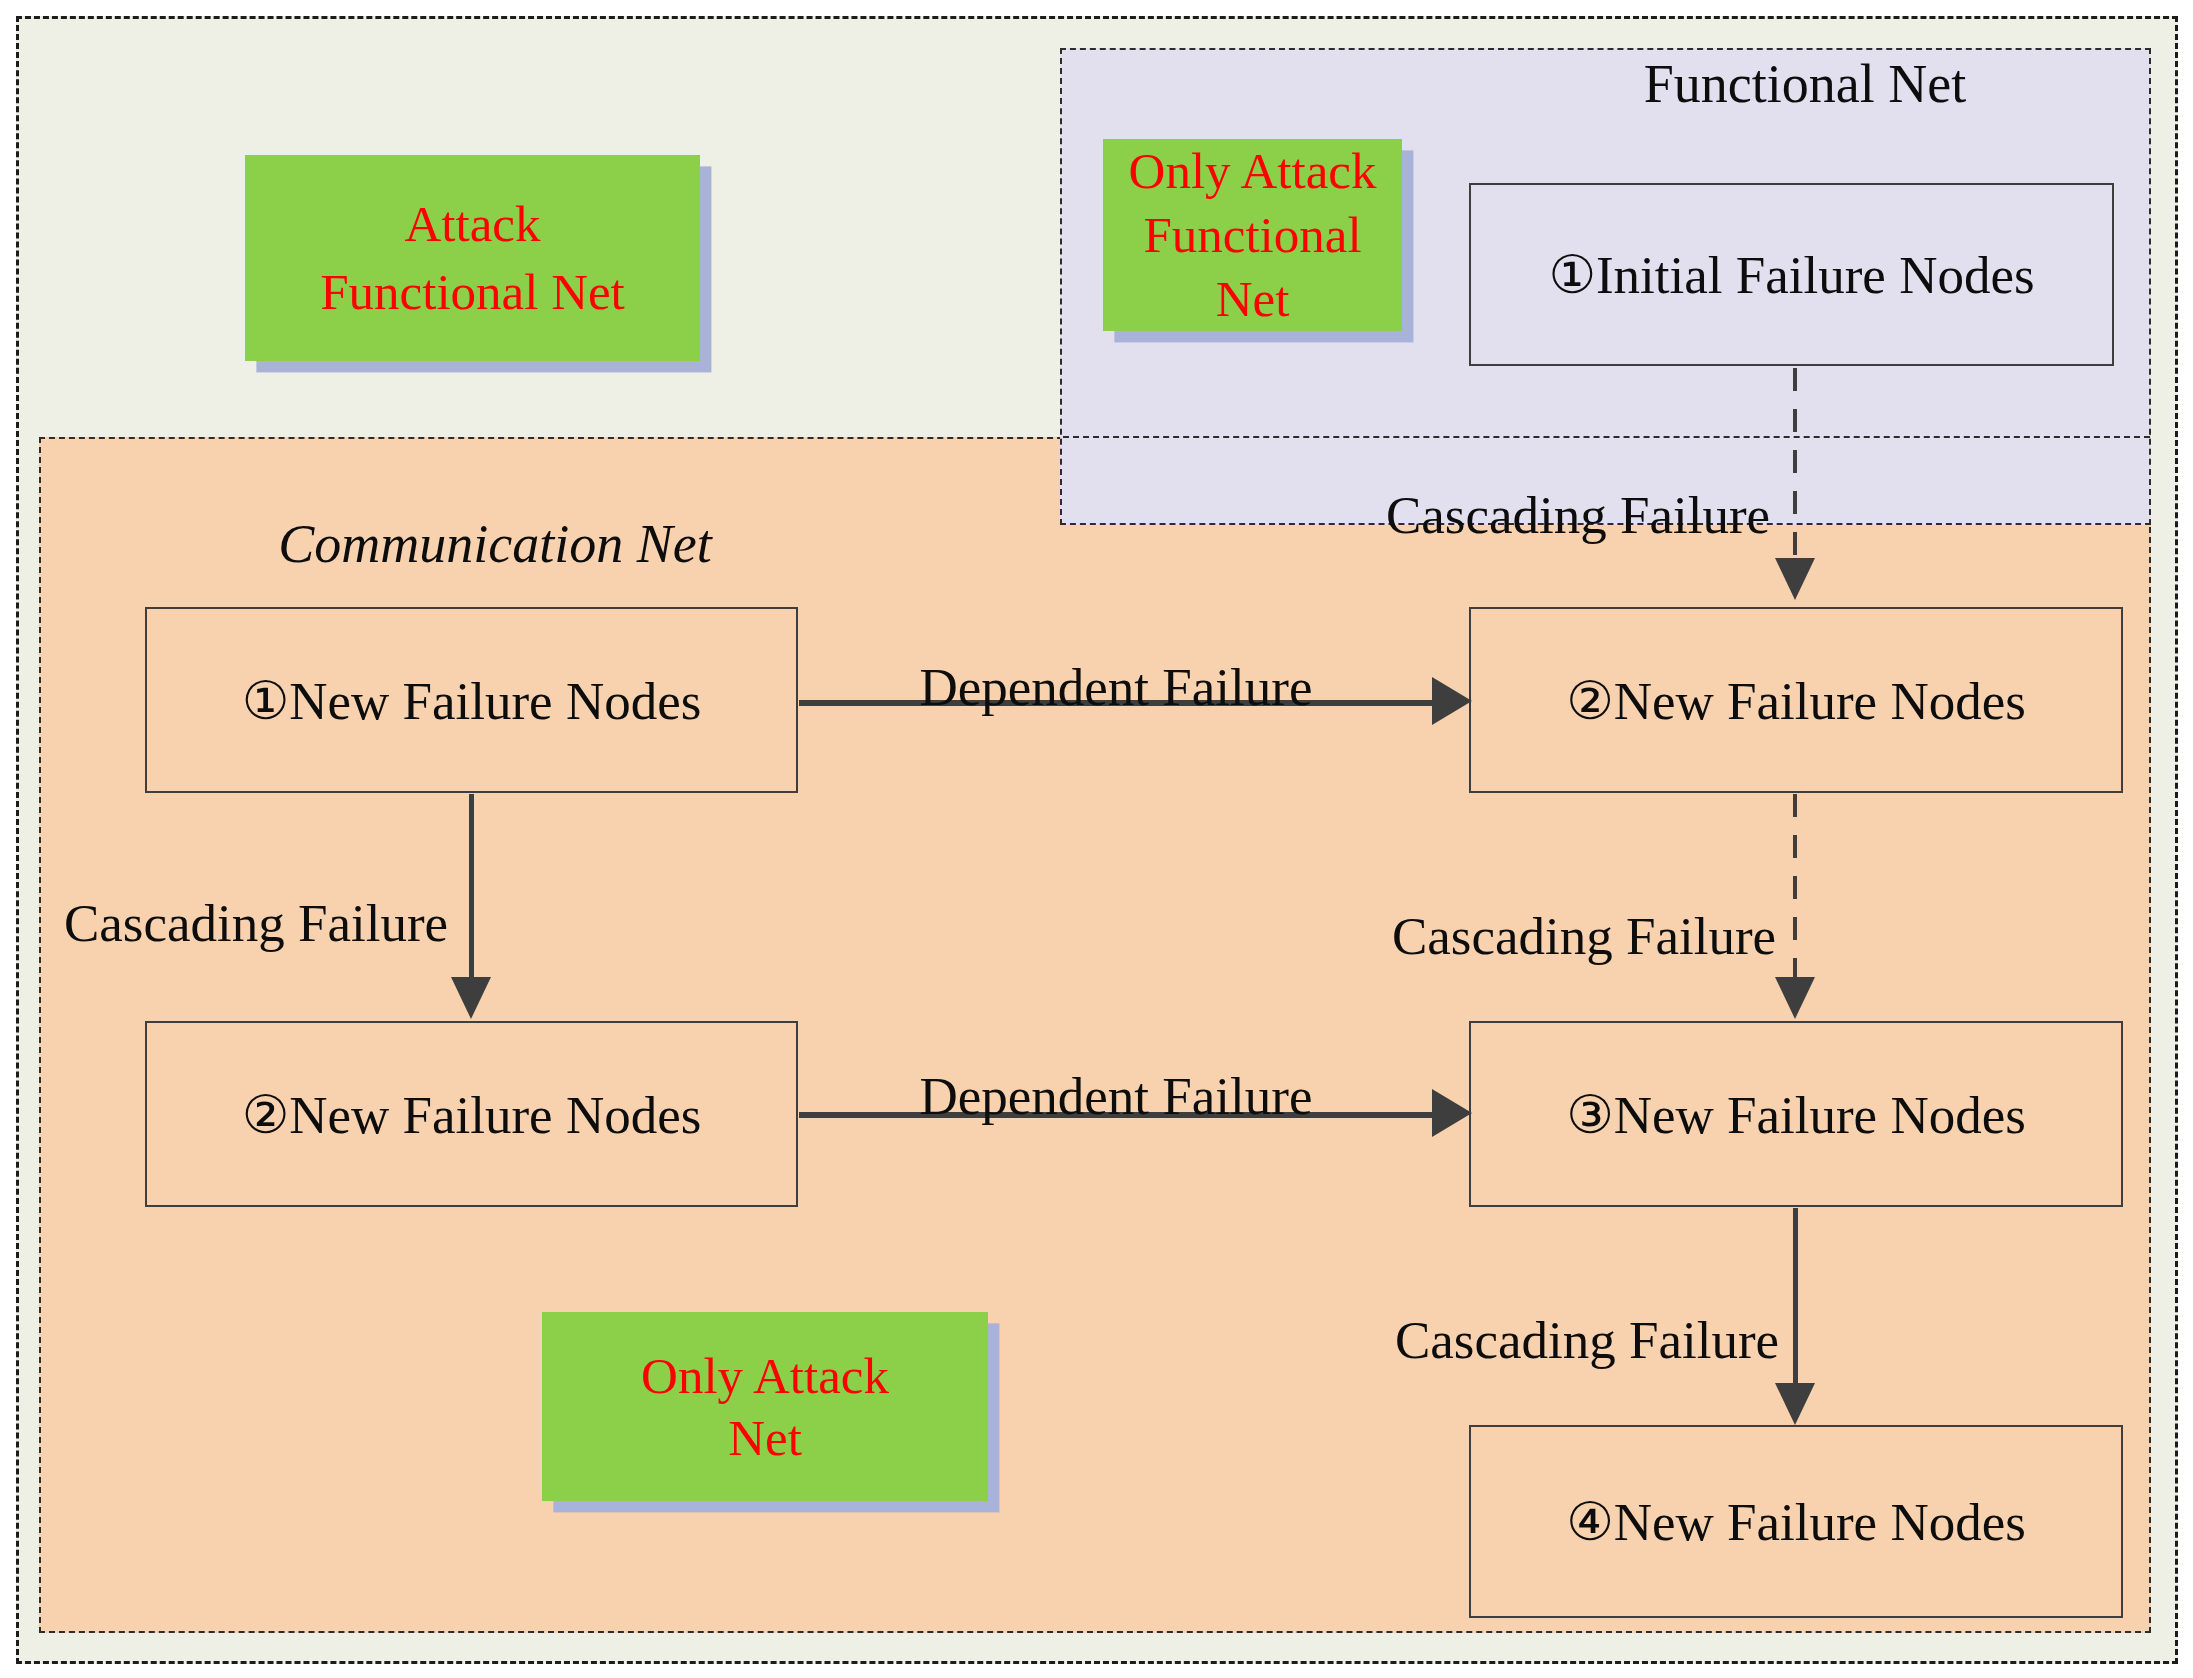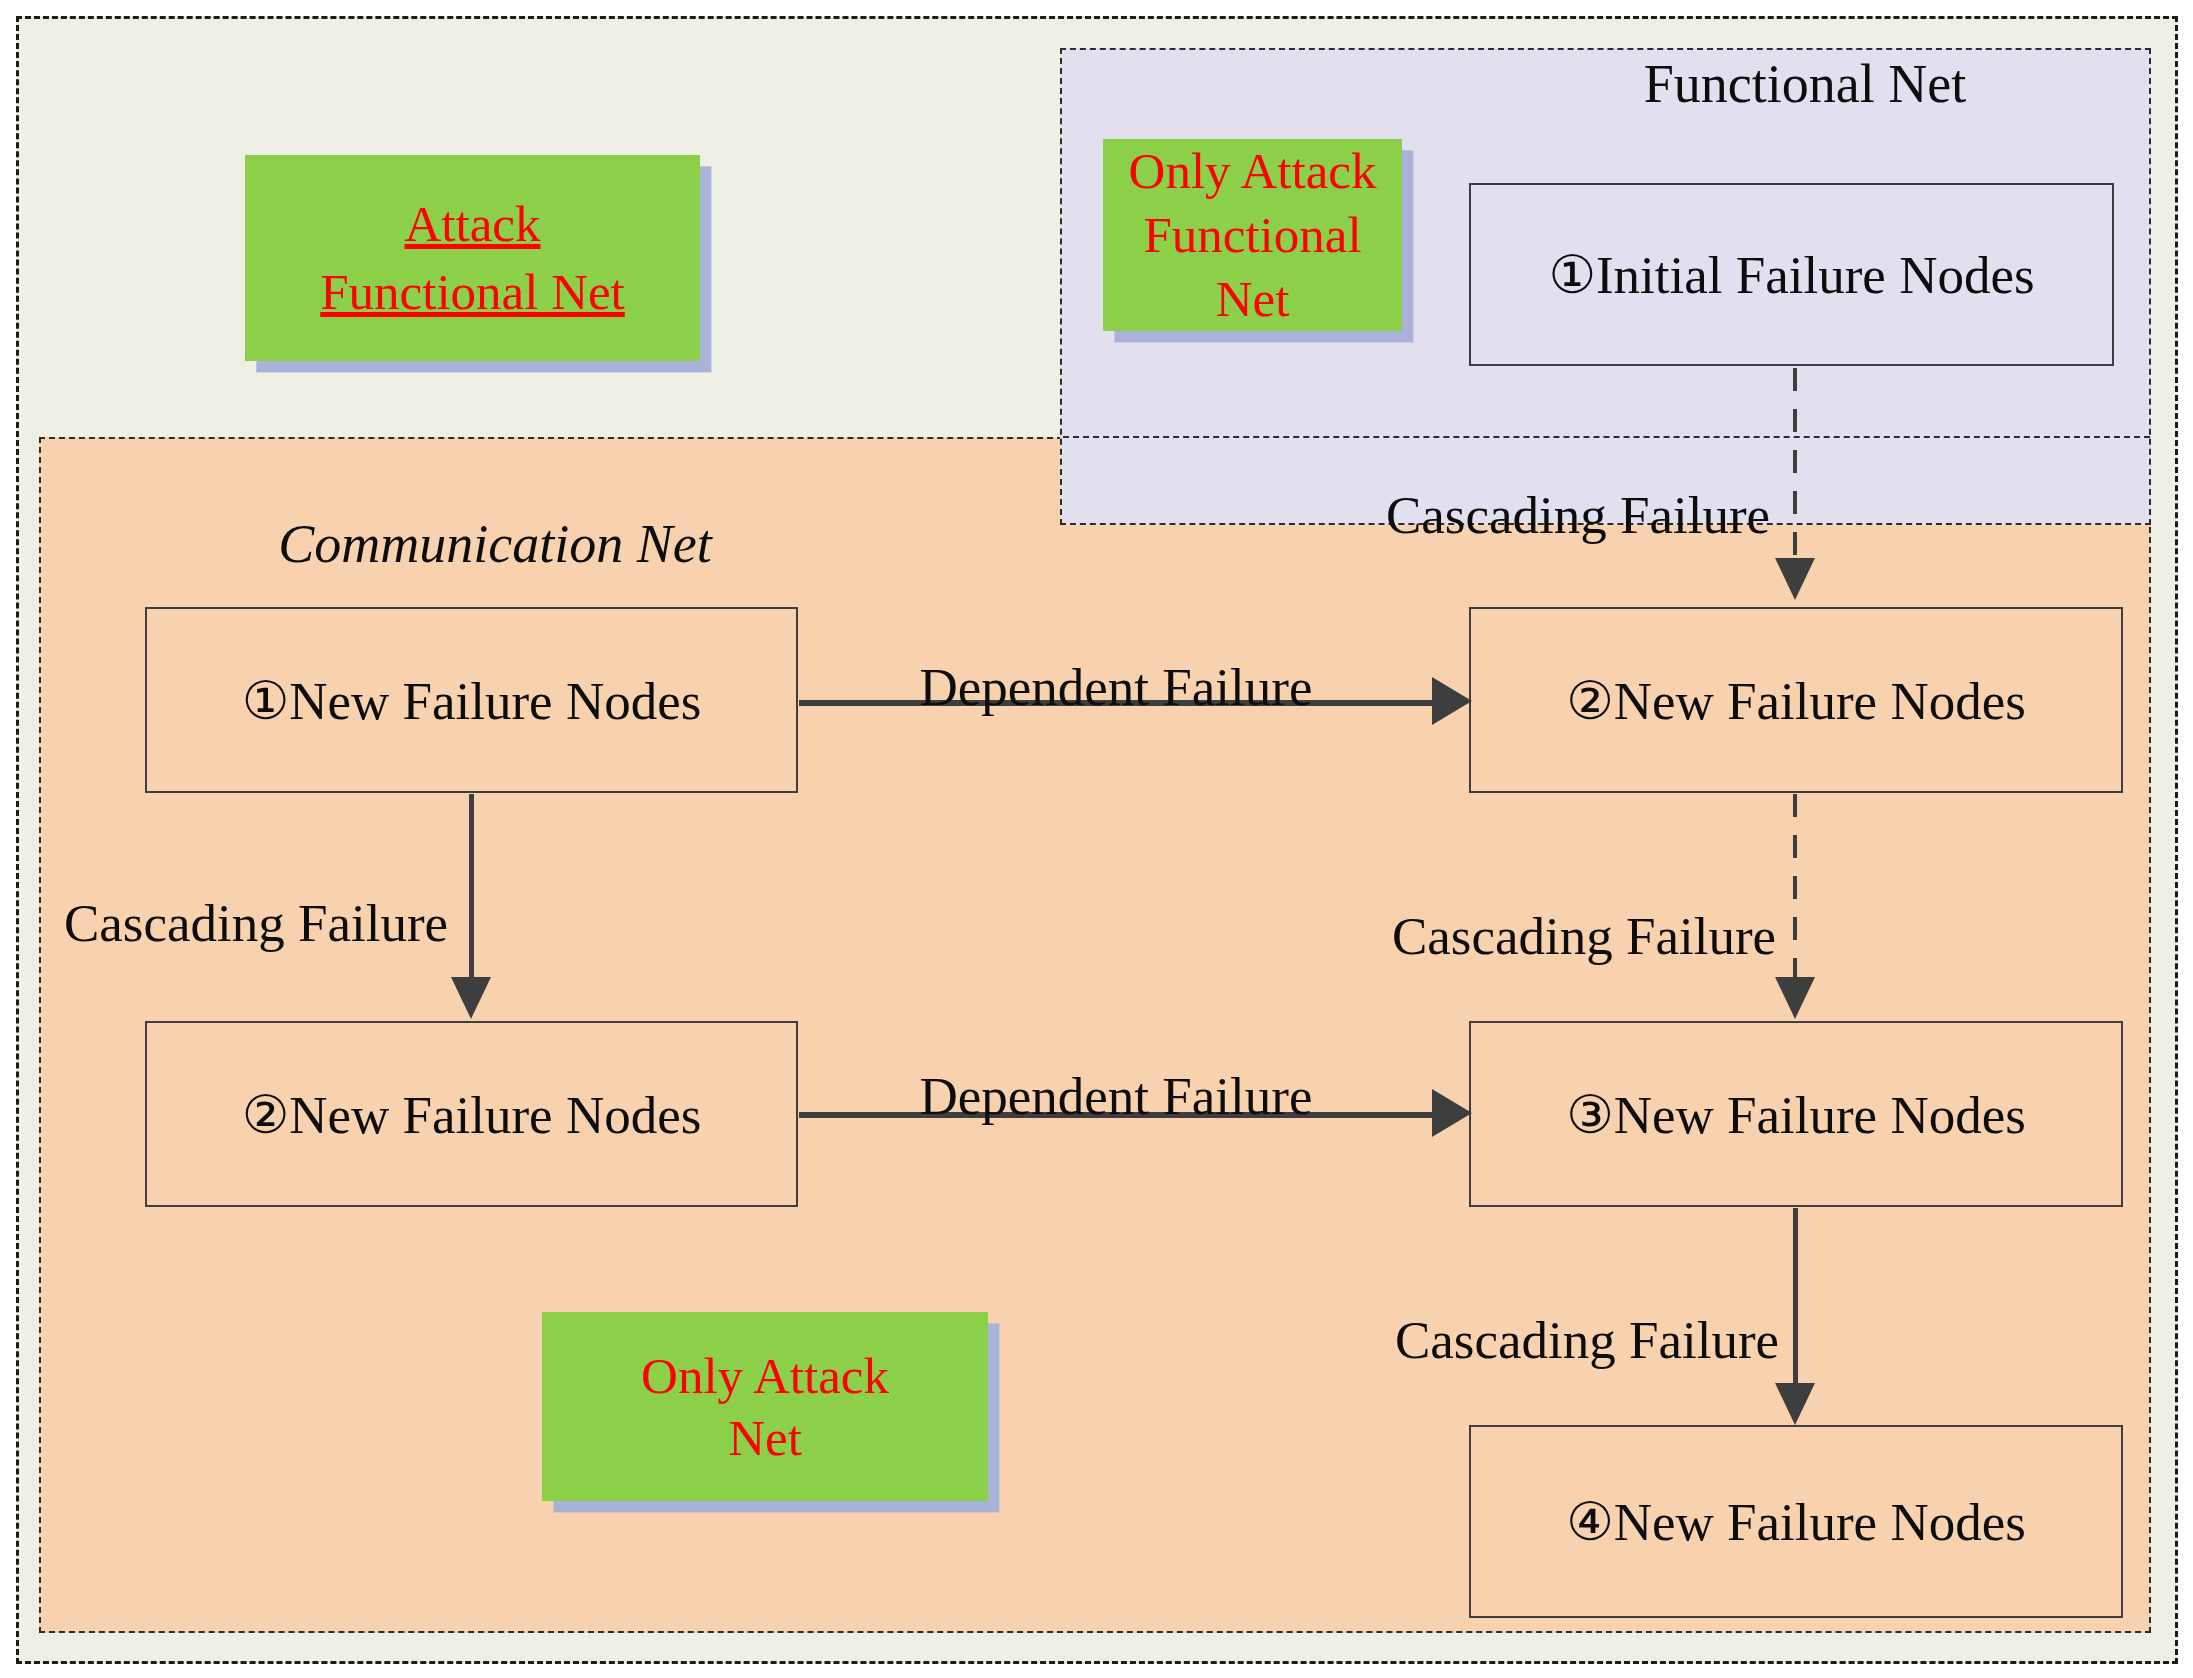--- a/index.html
+++ b/index.html
@@ -39,21 +39,21 @@
 
   
   .callout {
     background:var(--callout-bg,#8cd04a);
     box-shadow:11.4px 11.4px 0 var(--callout-shadow,#a9b2d8);
     color:var(--callout-text,#ff0000);
     display:flex; flex-direction:column; align-items:center; justify-content:center;
     text-align:center; font-size:51px;
   }
   .callout .line { display:block; }
-  #callout-both { left:245px;  top:155px;  width:455px; height:206px; line-height:68px;text-decoration:underline; }
+  #callout-both { left:245px;  top:155px;  width:455px; height:206px; line-height:68px; }
   #callout-func { left:1103px; top:139px;  width:299px; height:192px; line-height:64px; }
   #callout-comm { left:542px;  top:1312px; width:446px; height:189px; line-height:62px; }
 
   
   .node {
     border:2.6px solid var(--line-color,#3e3e3e);
     display:flex; align-items:center; justify-content:center;
     font-size:53px; text-align:center; white-space:nowrap;
     background:transparent;
   }

